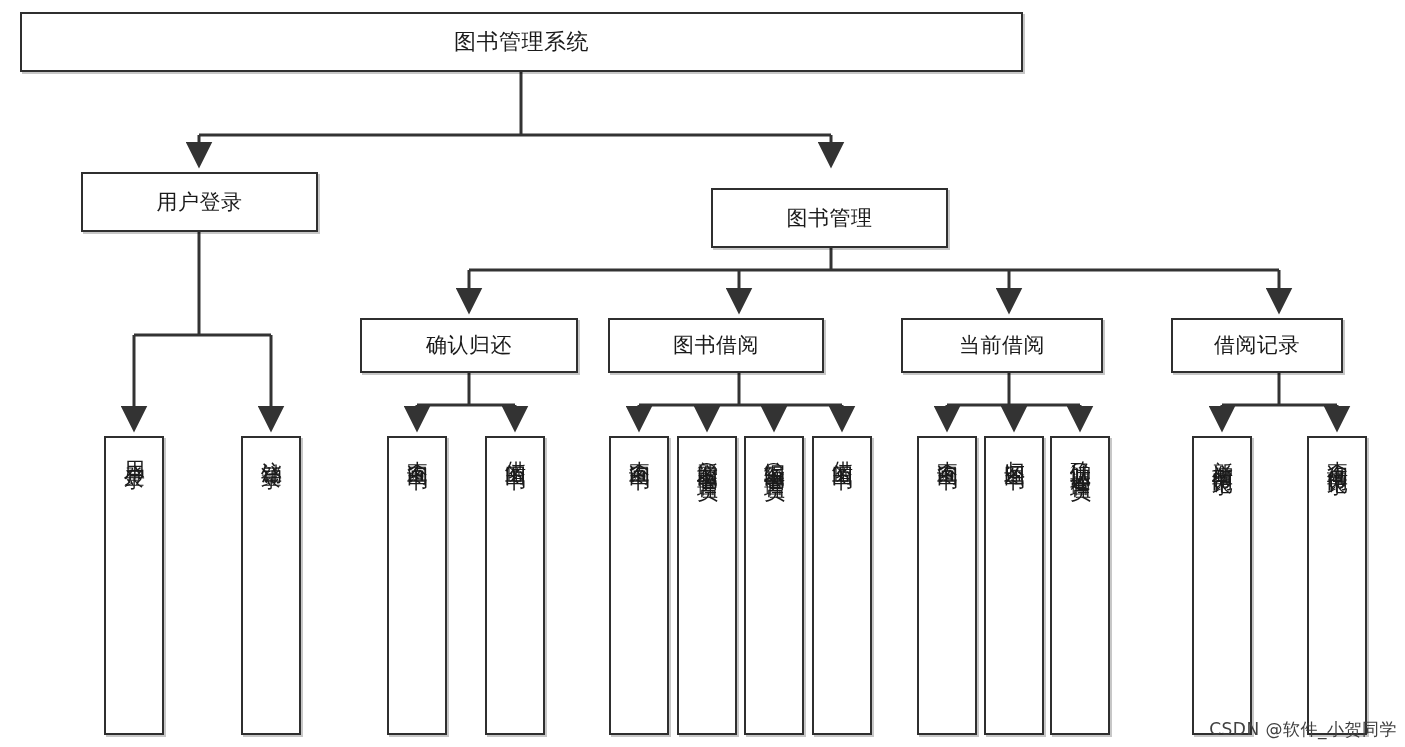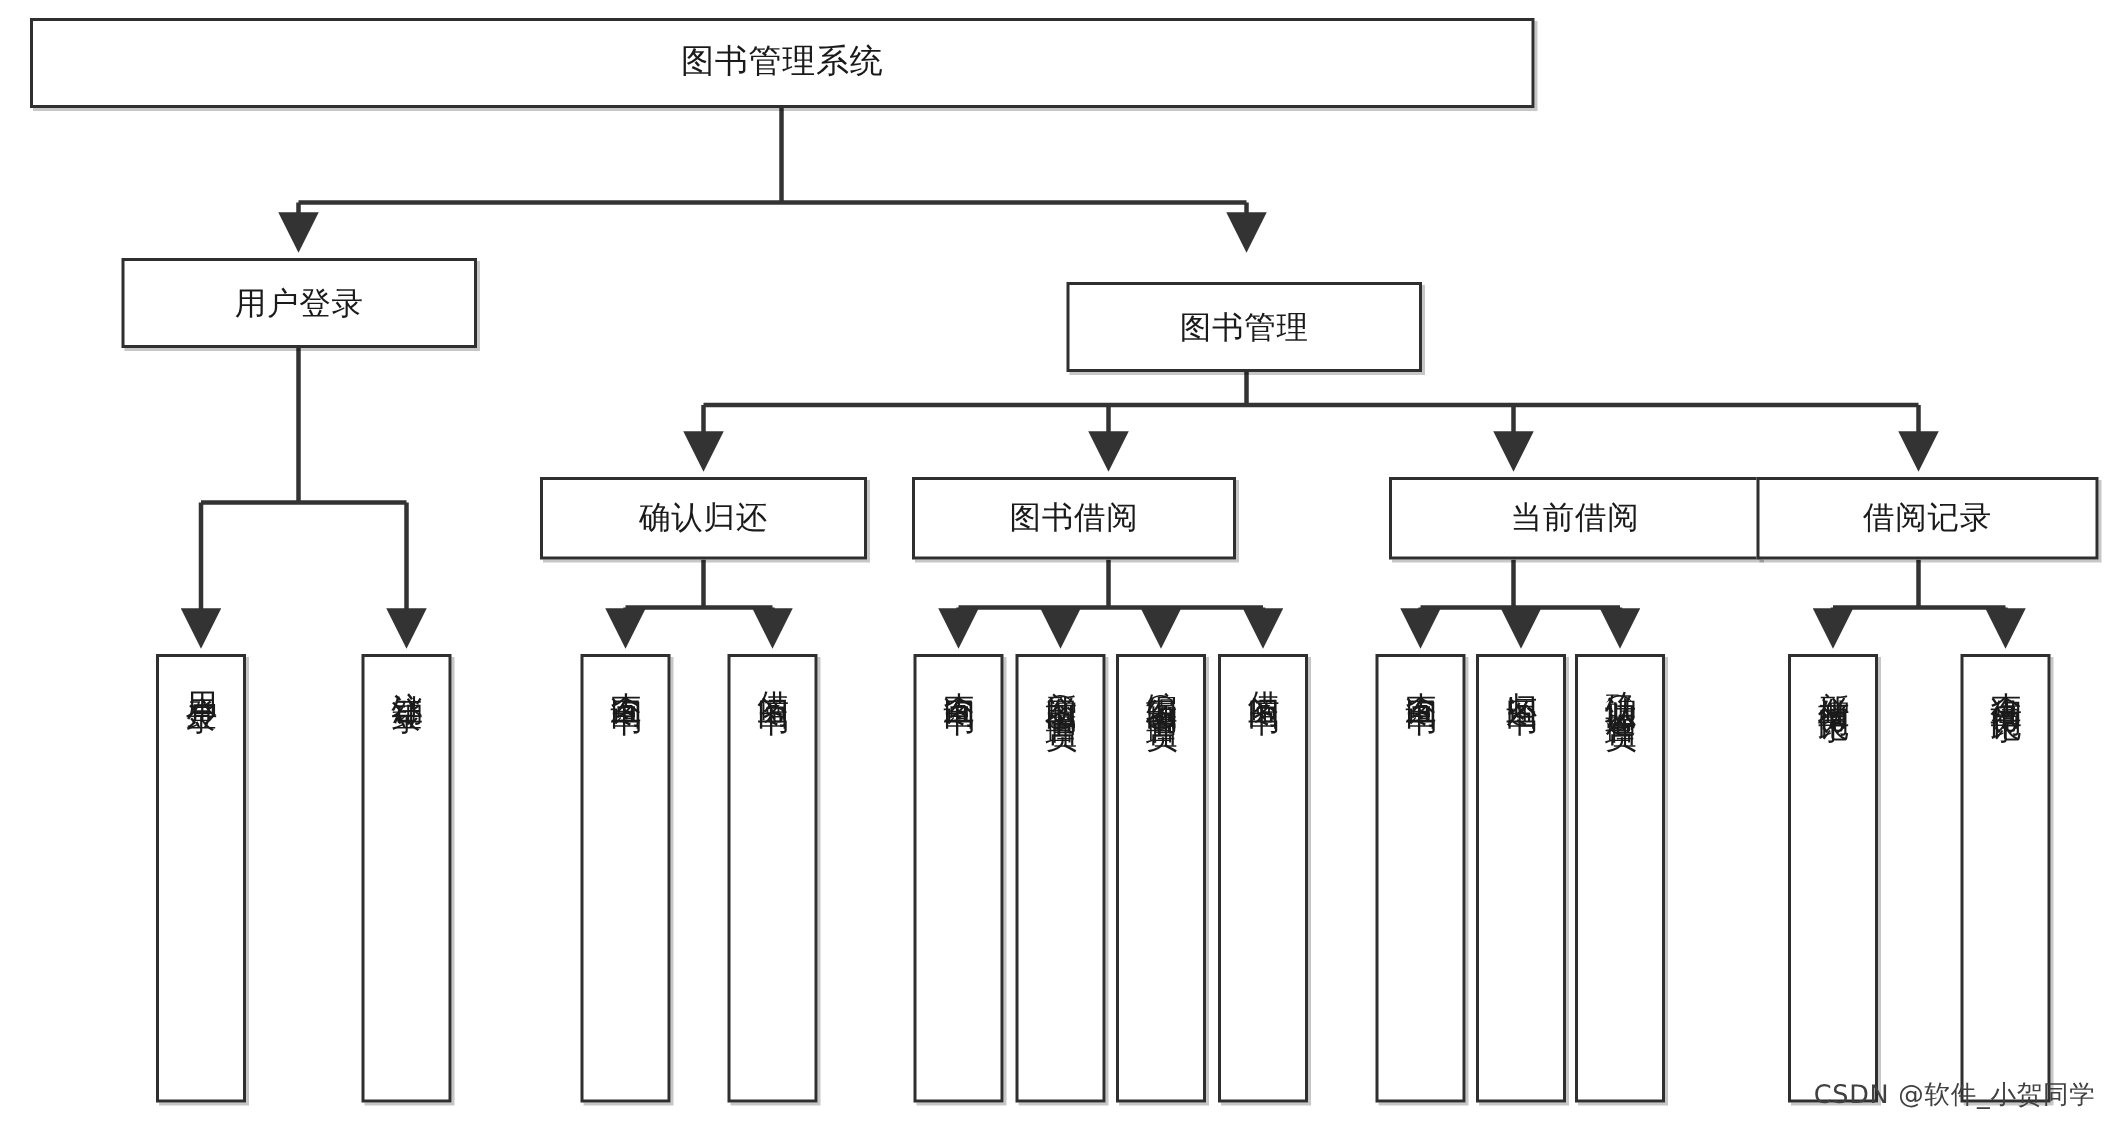--- a/index.html
+++ b/index.html
@@ -149,25 +149,25 @@
   </div>
 
   <div class="node horiz" style="left:360px; top:318px; width:218px; height:55px;">
     <span class="label">确认归还</span>
   </div>
 
   <div class="node horiz" style="left:608px; top:318px; width:216px; height:55px;">
     <span class="label">图书借阅</span>
   </div>
 
-  <div class="node horiz" style="left:901px; top:318px; width:248px; height:55px;margin-left:25px;">
+  <div class="node horiz" style="left:901px; top:318px; width:202px; height:55px;">
     <span class="label">当前借阅</span>
   </div>
 
-  <div class="node horiz" style="left:1171px; top:318px; width:228px; height:55px;font-family:Liberation Serif, serif;">
+  <div class="node horiz" style="left:1171px; top:318px; width:172px; height:55px;font-family:Liberation Serif, serif;">
     <span class="label">借阅记录</span>
   </div>
 
   <div class="node vert" style="left:104px; top:436px; width:60px; height:299px;">
     <span class="label">用户登录</span>
   </div>
   <div class="node vert" style="left:241px; top:436px; width:60px; height:299px;">
     <span class="label">注销登录</span>
   </div>
 

